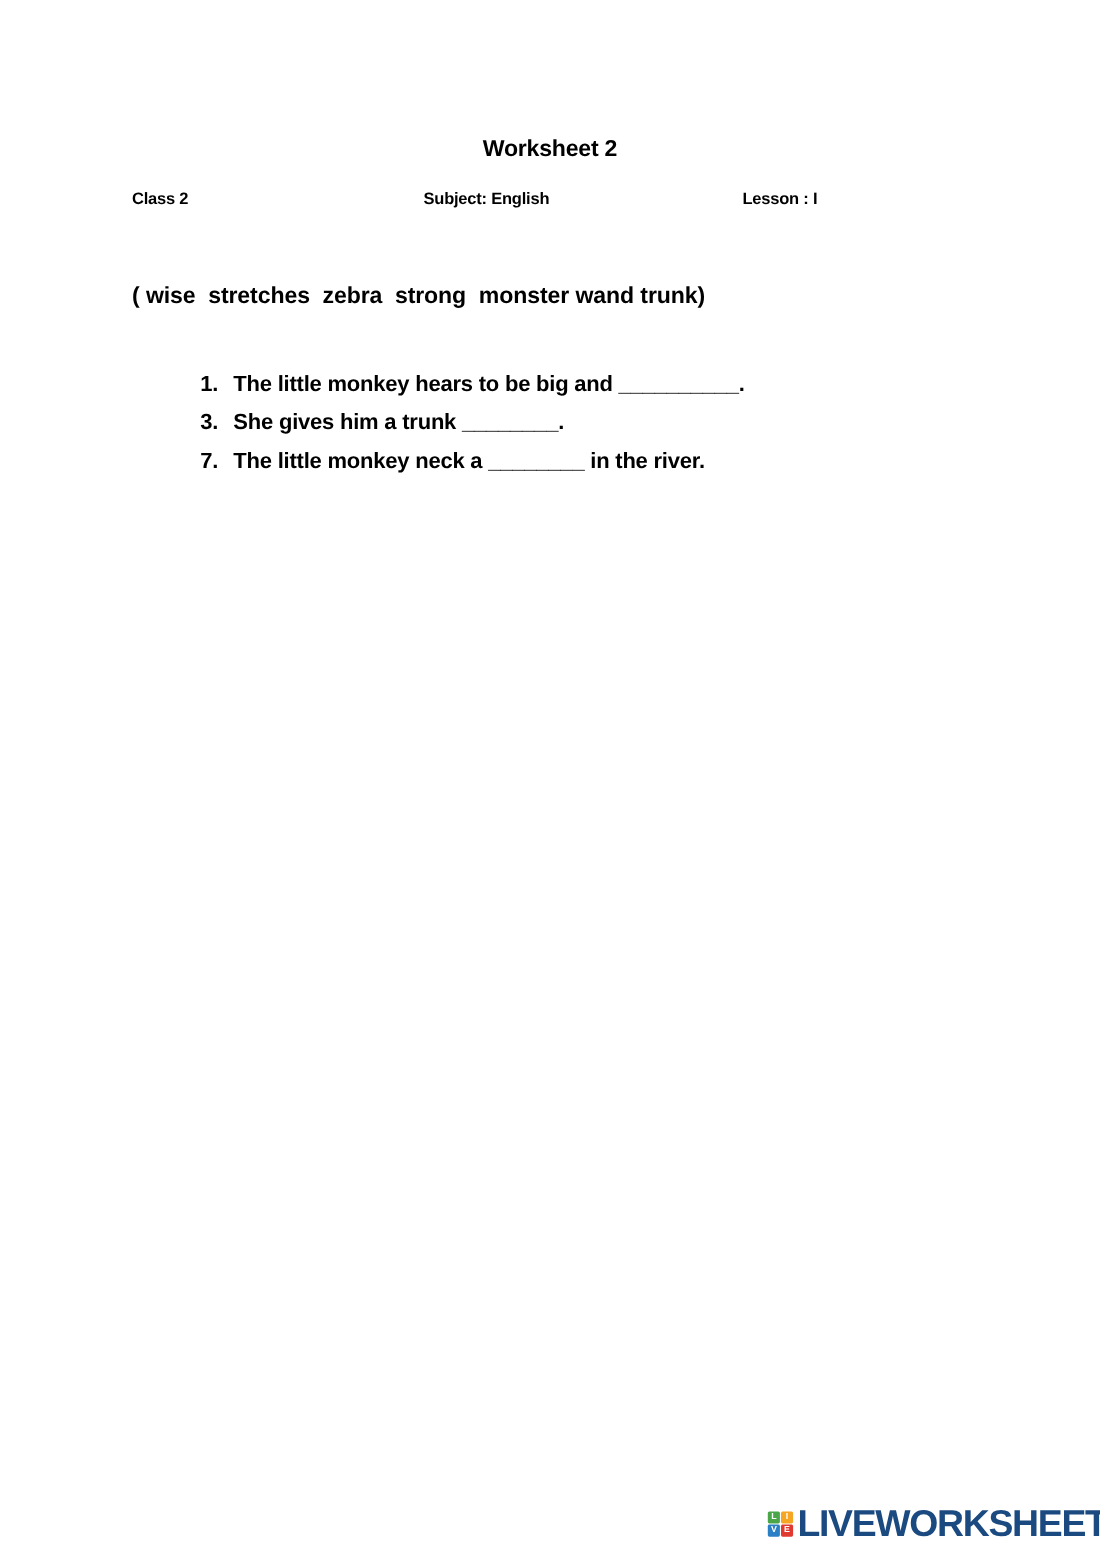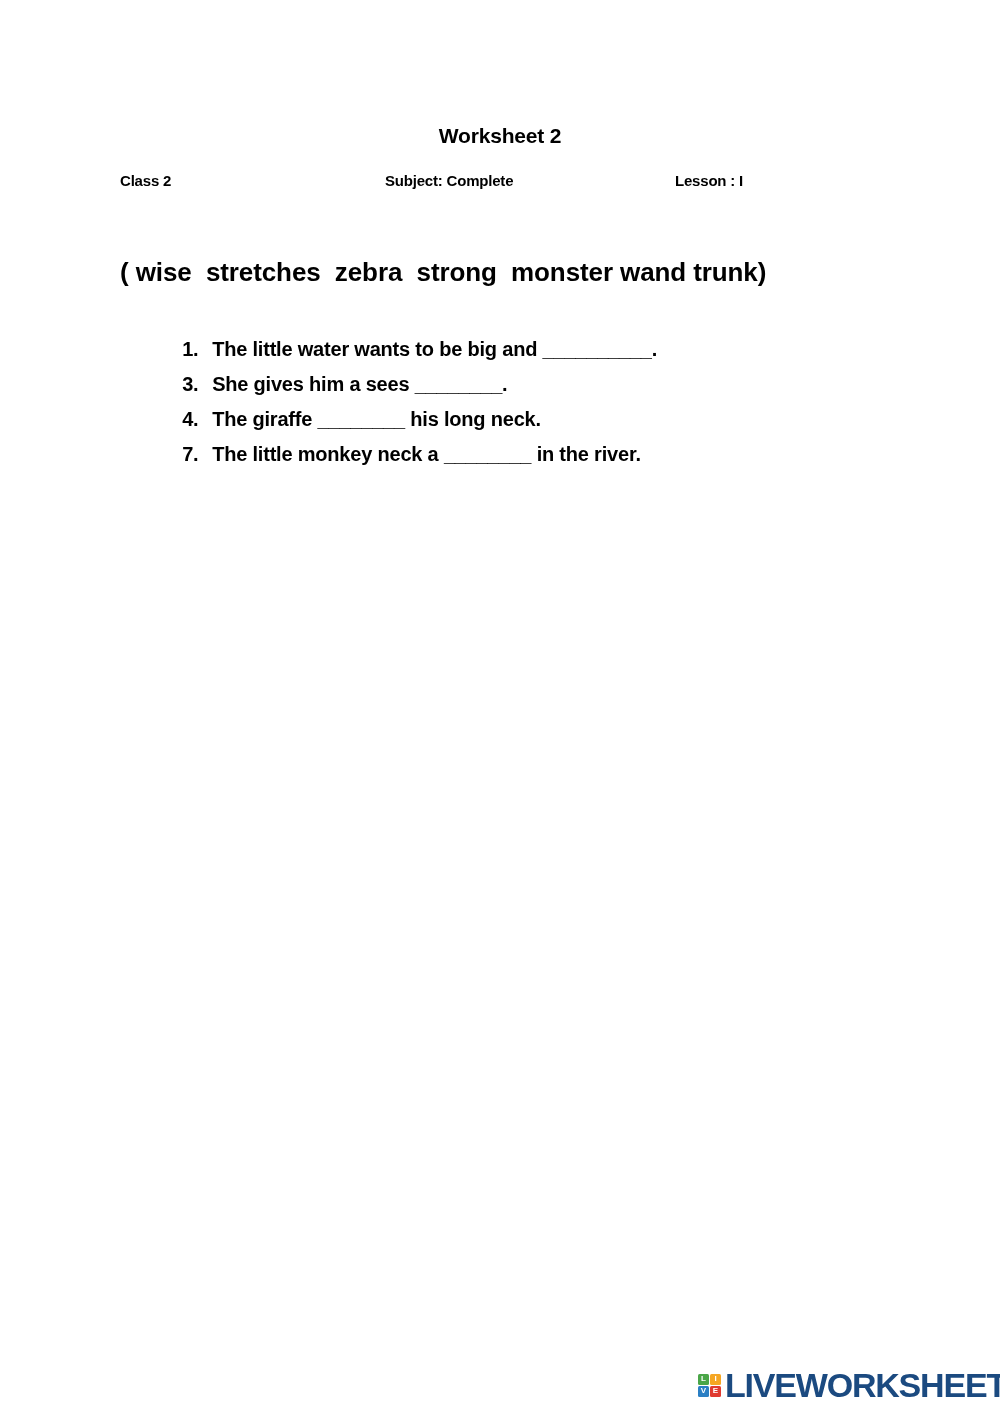--- a/index.html
+++ b/index.html
@@ -74,21 +74,21 @@
     font-weight: bold;
     letter-spacing: -0.2px;
     white-space: nowrap;
   }
 
   
   .wordbank {
     position: absolute;
     left: 120px;
     top: 257px;
-    font-size: 26px;
+    font-size: 21px;
     font-weight: bold;
     letter-spacing: -0.1px;
     white-space: pre;
   }
 
   
   .question-list {
     position: absolute;
     left: 150px;
     top: 307px;
@@ -155,36 +155,33 @@
 </style>
 </head>
 <body>
 
 <div class="page">
 
   <div class="title">Worksheet 2</div>
 
   <div class="meta-row">
     <span class="meta-class">Class 2</span>
-    <span class="meta-subject">Subject: Complete</span>
+    <span class="meta-subject">Subject: English</span>
     <span class="meta-lesson">Lesson : I</span>
   </div>
 
 
   <div class="wordbank">( wise  stretches  zebra  strong  monster wand trunk)</div>
 
   <ul class="question-list">
     <li class="question-item">
-      <span class="q-num">1.</span><span class="q-text">The little water wants to be big and __________.</span>
+      <span class="q-num">1.</span><span class="q-text">The little monkey hears to be big and __________.</span>
     </li>
     <li class="question-item">
-      <span class="q-num">3.</span><span class="q-text">She gives him a sees ________.</span>
-    </li>
-    <li class="question-item">
-      <span class="q-num">4.</span><span class="q-text">The giraffe ________ his long neck.</span>
+      <span class="q-num">3.</span><span class="q-text">She gives him a trunk ________.</span>
     </li>
     <li class="question-item">
       <span class="q-num">7.</span><span class="q-text">The little monkey neck a ________ in the river.</span>
     </li>
   </ul>
 
   <div class="lws-logo">
     <div class="lws-tiles">
       <span class="lws-tile" style="background: rgb(74, 166, 72);">L</span>
       <span class="lws-tile" style="background: rgb(245, 166, 35);">I</span>

